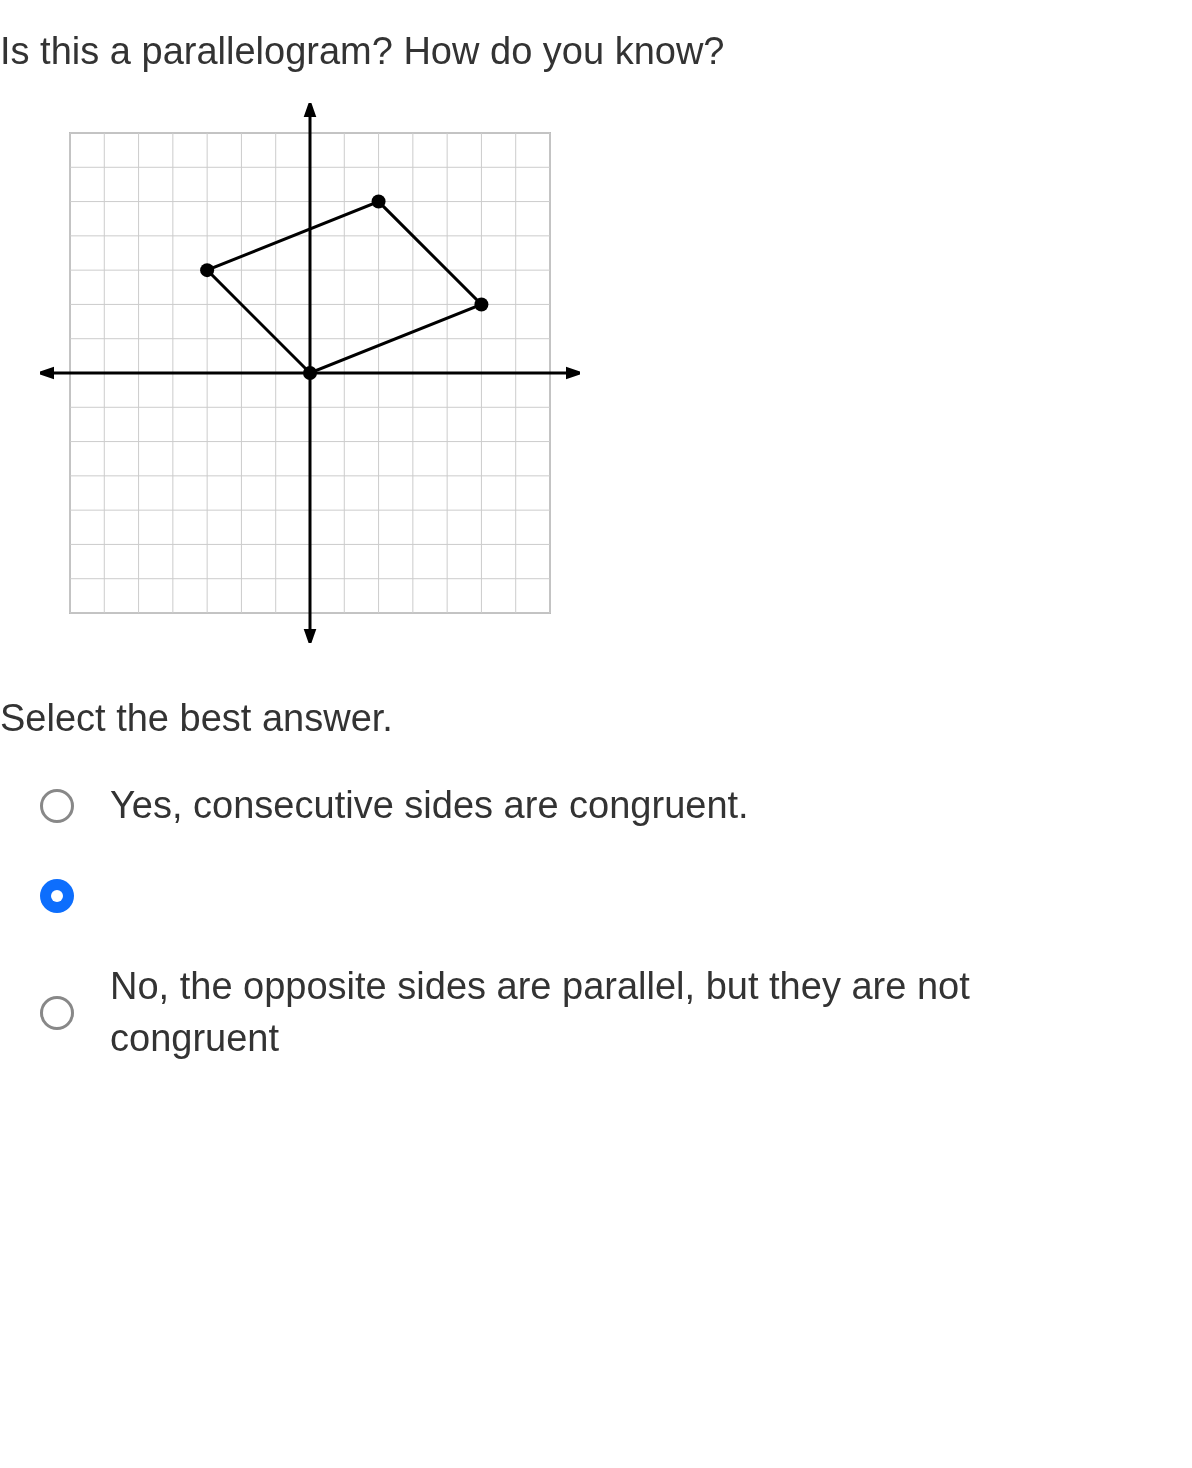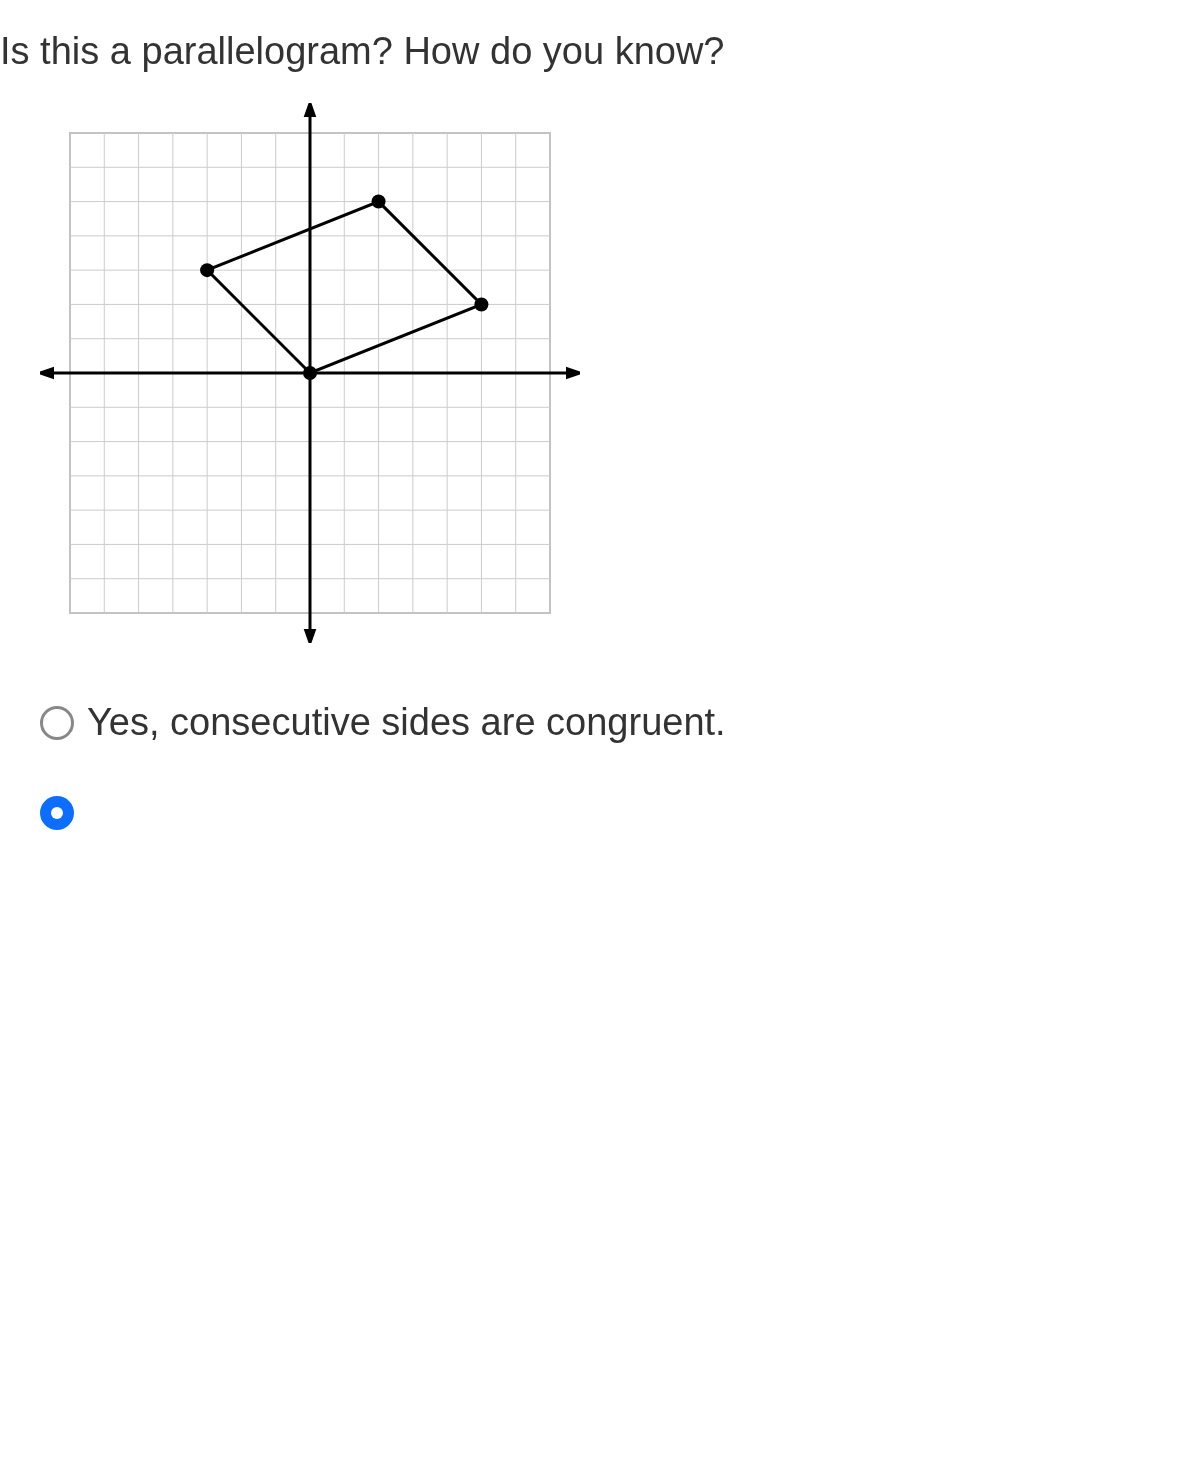--- a/index.html
+++ b/index.html
@@ -31,21 +31,21 @@
     color: #333;
     margin: 0 0 40px 0;
   }
   .options {
     padding-left: 40px;
     max-width: 1120px;
   }
   .option {
     display: flex;
     align-items: center;
-    gap: 13px;
+    gap: 36px;
     margin-bottom: 48px;
     cursor: pointer;
   }
   .radio {
     flex: 0 0 34px;
     width: 34px;
     height: 34px;
     border-radius: 50%;
     box-sizing: border-box;
     display: flex;
@@ -121,24 +121,29 @@
         <polygon points="270,-4 263.7,14 276.3,14" fill="#000"></polygon>
         <polygon points="270,544 263.7,526 276.3,526" fill="#000"></polygon>
         <polygon points="270,270 167.14285714285714,167.14285714285714 338.57142857142856,98.57142857142857 441.42857142857144,201.42857142857142" fill="none" stroke="#000" stroke-width="3"></polygon>
         <circle cx="270" cy="270" r="7" fill="#000"></circle>
         <circle cx="167.14285714285714" cy="167.14285714285714" r="7" fill="#000"></circle>
         <circle cx="338.57142857142856" cy="98.57142857142857" r="7" fill="#000"></circle>
         <circle cx="441.42857142857144" cy="201.42857142857142" r="7" fill="#000"></circle>
       </svg>
   </div>
 
+  <div class="instruction">Select the best answer.</div>
 
   <div class="options" id="options-container">
     <div class="option">
       <div class="radio unchecked"></div>
       <div class="option-label">Yes, consecutive sides are congruent.</div>
     </div>
     <div class="option">
       <div class="radio checked"></div>
     </div>
+    <div class="option">
+      <div class="radio unchecked"></div>
+      <div class="option-label">No, the opposite sides are parallel, but they are not congruent</div>
+    </div>
   </div>
 
 </div>
 
 </body></html>

